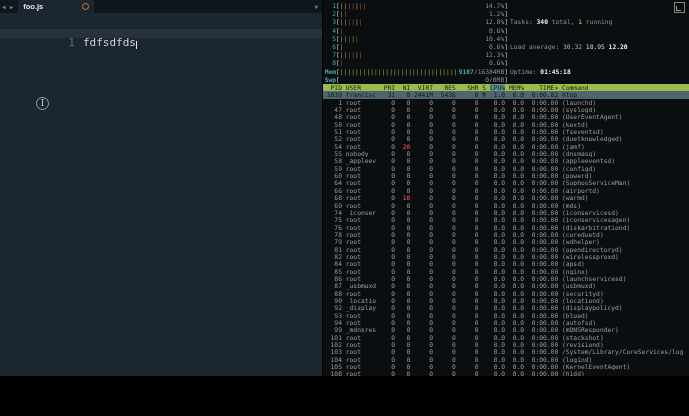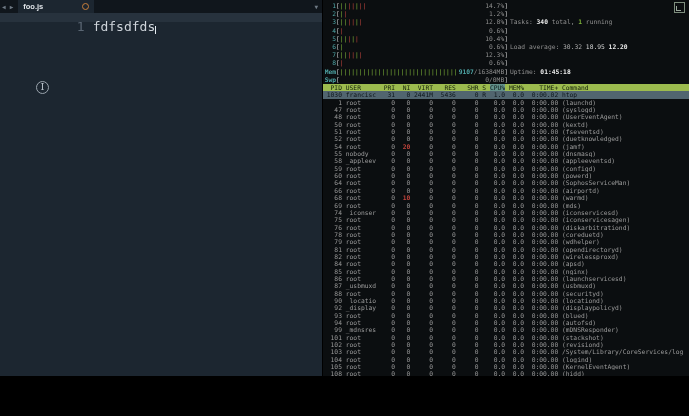--- a/index.html
+++ b/index.html
@@ -7,21 +7,21 @@
           font-family:"DejaVu Sans Mono",monospace;padding-left:16px;}
   
   .editor-pane{position:absolute;left:0;top:0;width:322px;height:416px;background:#1c2630;}
   .tab-bar{position:relative;height:13px;background:#10161c;display:flex;align-items:stretch;}
   .tab-scroll{color:#6f7a85;font-size:6px;line-height:13px;padding:0 2px;cursor:default;}
   .tab{background:#1c2630;display:flex;align-items:center;width:66px;padding:0 5px;margin-left:3px;}
   .tab-title{color:#e2e6ea;font-family:"Liberation Sans",sans-serif;font-weight:bold;font-size:7.5px;flex:1;}
   .modified-dot{width:5px;height:5px;border:1px solid var(--accent_orange);border-radius:50%;}
   .tab-dropdown{position:absolute;right:4px;top:0;color:#6f7a85;font-size:6px;line-height:13px;}
   .editor-body{position:relative;height:403px;}
-  .code-line{position:relative;height:9px;line-height:9px;font-size:13px;white-space:pre;}
+  .code-line{position:relative;height:9px;line-height:9px;font-size:11px;white-space:pre;margin-top:16px;}
   .code-line.current{background:#27323d;}
   .gutter{display:inline-block;width:22px;text-align:right;padding-right:8px;color:#5a6673;}
   .code{color:#ced4da;}
   .caret{display:inline-block;width:1px;height:8px;background:#e6ecf2;vertical-align:text-bottom;}
   .mouse-icon{position:absolute;left:36px;top:66px;width:13px;height:15px;color:#9aa4ad;}
   .mouse-icon .ring{position:absolute;left:0;top:2px;width:11px;height:11px;border:1px solid #9aa4ad;border-radius:50%;}
   .mouse-icon .ibeam{position:absolute;left:0;top:1px;width:13px;text-align:center;
       font-family:"DejaVu Serif",serif;font-size:10px;line-height:13px;color:#b9c2ca;}
   
   .terminal-pane{position:absolute;left:323px;top:0;width:366px;height:416px;background:#0b0e10;

